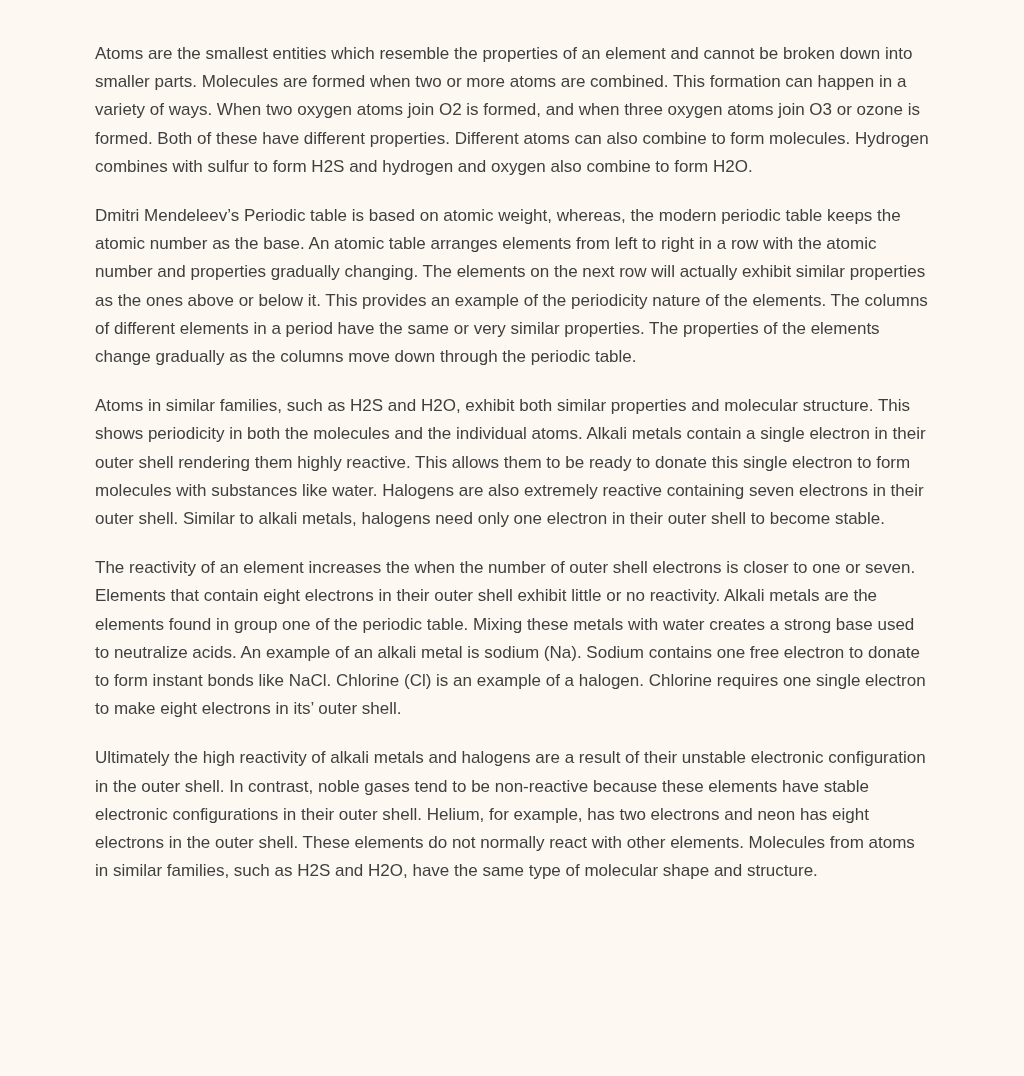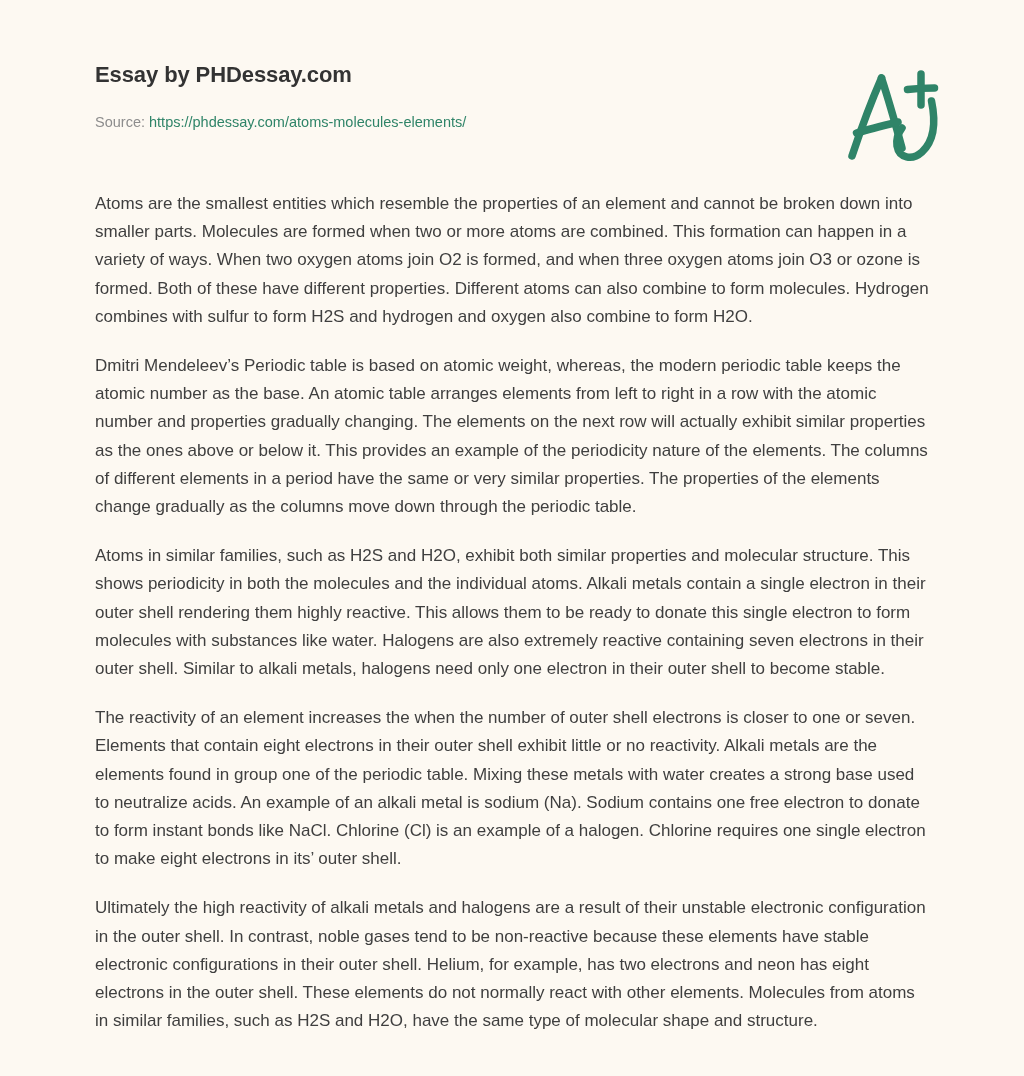--- a/index.html
+++ b/index.html
@@ -104,47 +104,20 @@
 
   .body-copy p:last-child {
     margin-bottom: 0;
   }
 </style>
 </head>
 <body>
 
 <div class="page">
 
-  <div class="header">
-
-    <div class="brand-line">Essay by PHDessay.com</div>
-
-    <div class="source-line">
-      <span class="source-label">Source:</span>
-      <a class="source-url" href="#">https://phdessay.com/atoms-molecules-elements/</a>
-    </div>
-
-    <div class="logo">
-      <svg viewBox="0 0 110 100" xmlns="http://www.w3.org/2000/svg" fill="none" stroke="#2f8468" stroke-width="7.5" stroke-linecap="round" stroke-linejoin="round">
-
-        <path d="M45.5 10 C38 27, 26 58, 16 88"></path>
-
-        <path d="M45.5 10 C52 30, 60 58, 66 80"></path>
-
-        <path d="M20.5 65 C34 61, 50 57, 62 54"></path>
-
-        <path d="M85 6 C85 17, 85 28, 85 37"></path>
-
-        <path d="M71.5 21.5 C80 20.5, 90 20, 98.5 20"></path>
-
-        <path d="M95.5 33 C99.5 52, 99 72, 86 84 C76 93, 63 90, 61 78 C60 71, 63 64, 66 60"></path>
-      </svg>
-    </div>
-
-  </div>
 
   <div class="article">
 
 
     <div class="body-copy">
       <p>Atoms are the smallest entities which resemble the properties of an element and cannot be broken down into smaller parts. Molecules are formed when two or more atoms are combined. This formation can happen in a variety of ways. When two oxygen atoms join O2 is formed, and when three oxygen atoms join O3 or ozone is formed. Both of these have different properties. Different atoms can also combine to form molecules. Hydrogen combines with sulfur to form H2S and hydrogen and oxygen also combine to form H2O.</p>
       <p>Dmitri Mendeleev’s Periodic table is based on atomic weight, whereas, the modern periodic table keeps the atomic number as the base. An atomic table arranges elements from left to right in a row with the atomic number and properties gradually changing. The elements on the next row will actually exhibit similar properties as the ones above or below it. This provides an example of the periodicity nature of the elements. The columns of different elements in a period have the same or very similar properties. The properties of the elements change gradually as the columns move down through the periodic table.</p>
       <p>Atoms in similar families, such as H2S and H2O, exhibit both similar properties and molecular structure. This shows periodicity in both the molecules and the individual atoms. Alkali metals contain a single electron in their outer shell rendering them highly reactive. This allows them to be ready to donate this single electron to form molecules with substances like water. Halogens are also extremely reactive containing seven electrons in their outer shell. Similar to alkali metals, halogens need only one electron in their outer shell to become stable.</p>
       <p>The reactivity of an element increases the when the number of outer shell electrons is closer to one or seven. Elements that contain eight electrons in their outer shell exhibit little or no reactivity. Alkali metals are the elements found in group one of the periodic table. Mixing these metals with water creates a strong base used to neutralize acids. An example of an alkali metal is sodium (Na). Sodium contains one free electron to donate to form instant bonds like NaCl. Chlorine (Cl) is an example of a halogen. Chlorine requires one single electron to make eight electrons in its’ outer shell.</p>
       <p>Ultimately the high reactivity of alkali metals and halogens are a result of their unstable electronic configuration in the outer shell. In contrast, noble gases tend to be non-reactive because these elements have stable electronic configurations in their outer shell. Helium, for example, has two electrons and neon has eight electrons in the outer shell. These elements do not normally react with other elements. Molecules from atoms in similar families, such as H2S and H2O, have the same type of molecular shape and structure.</p>

